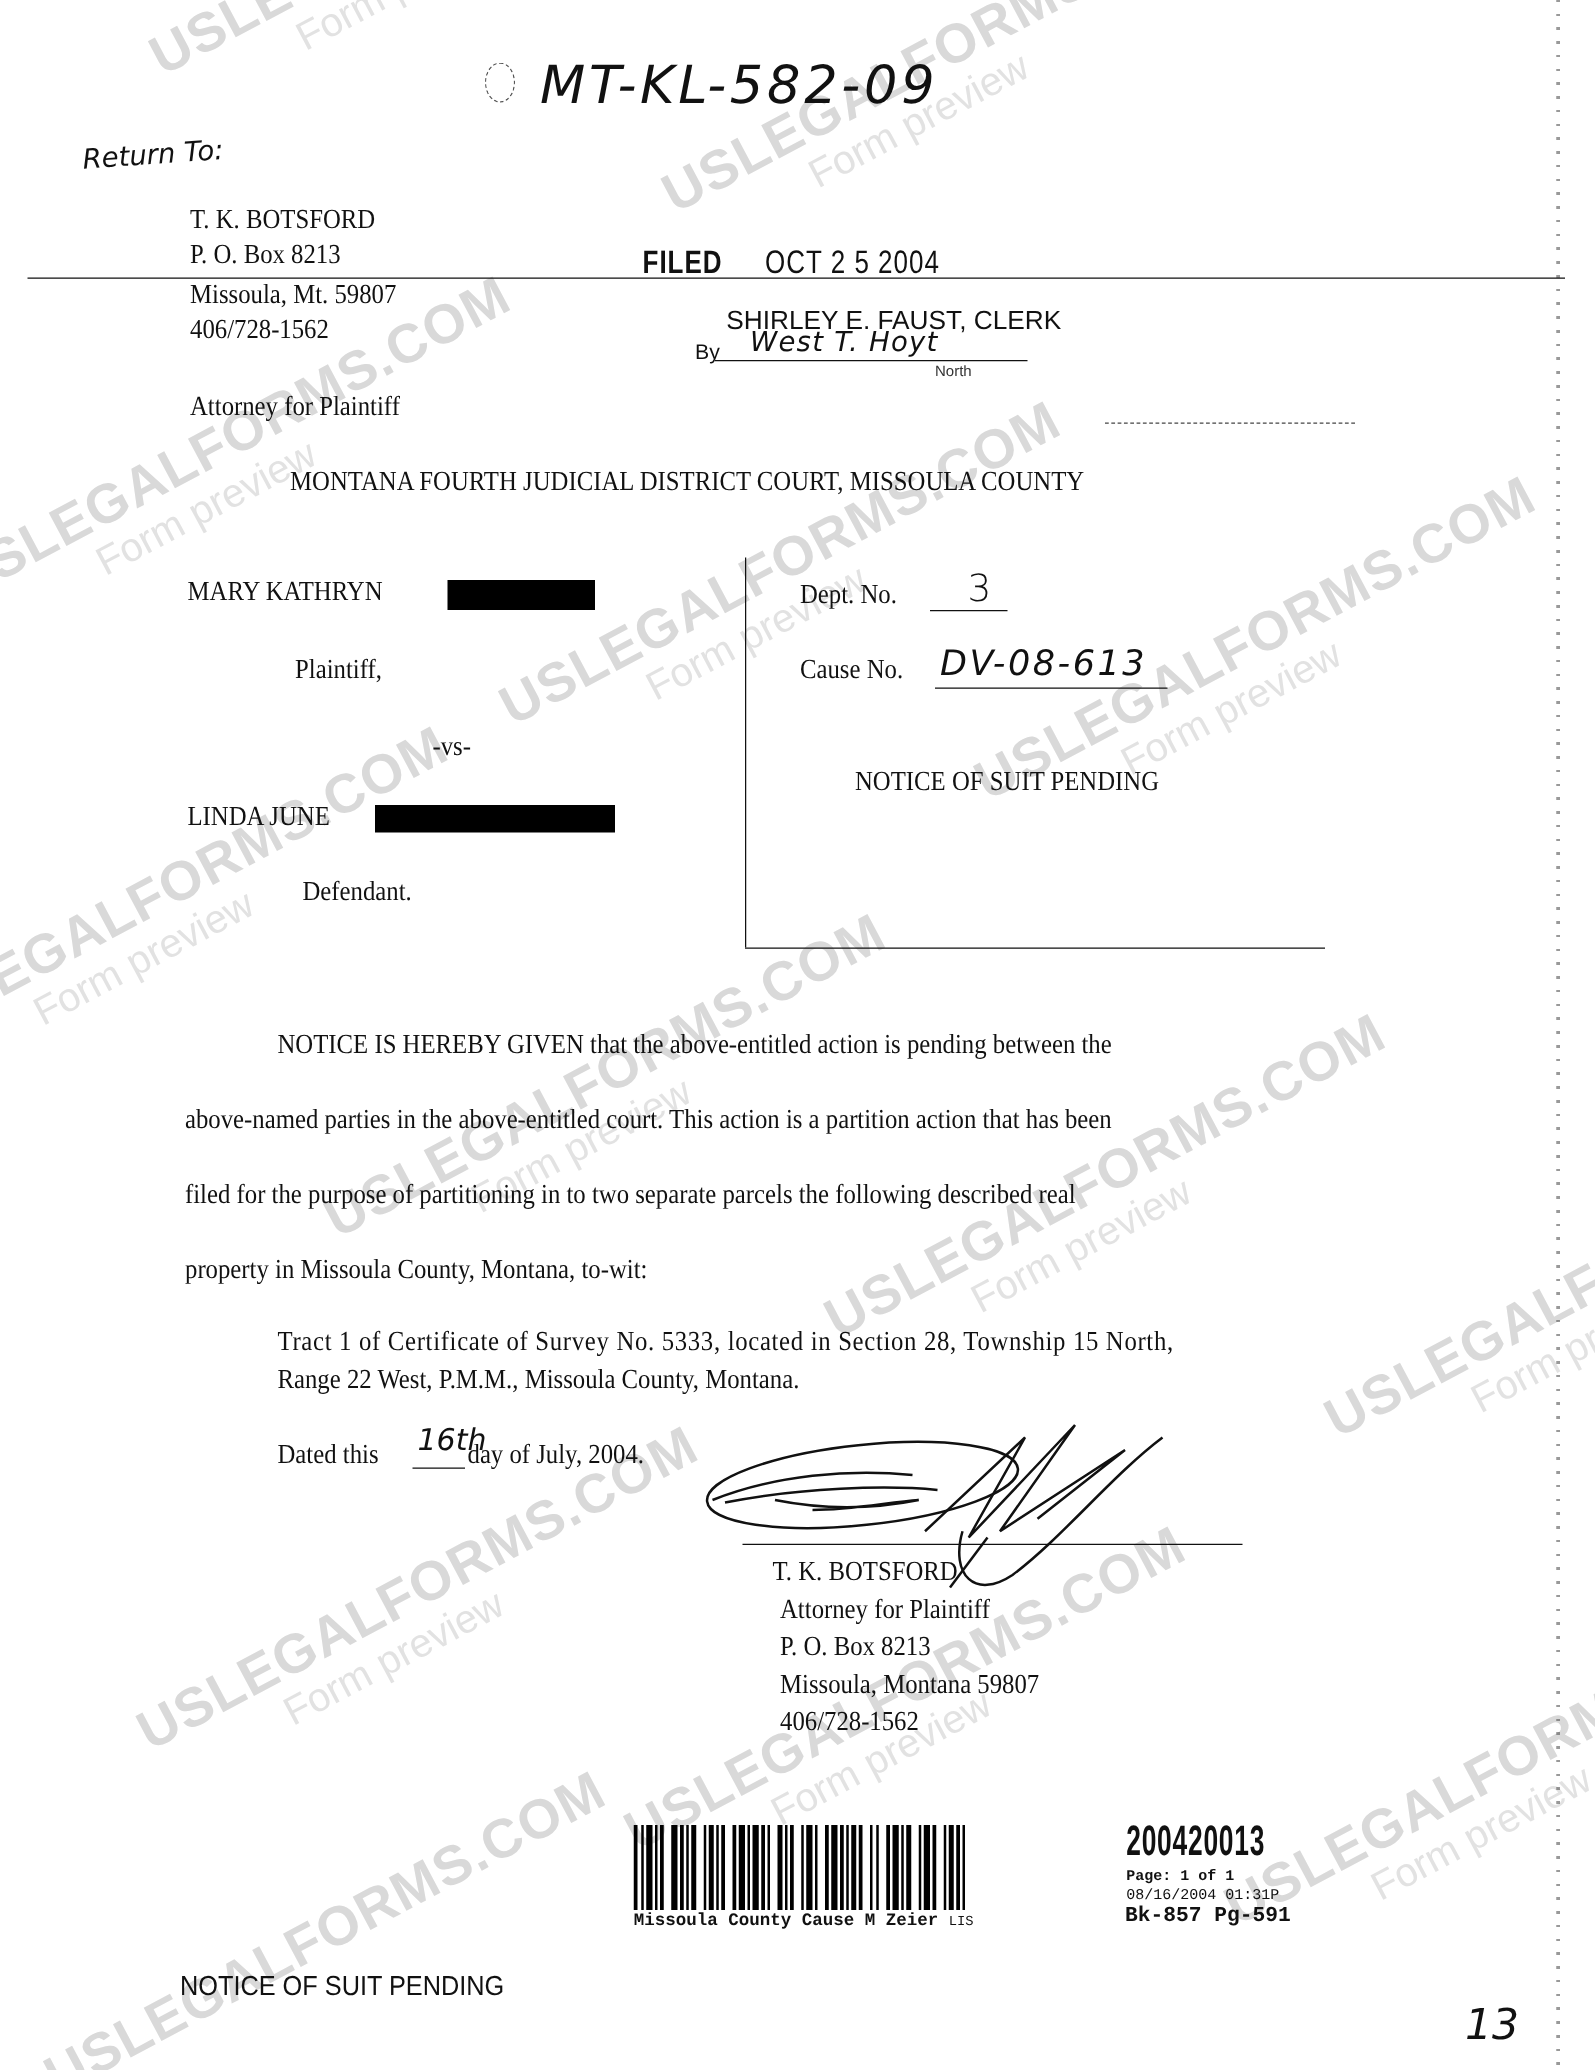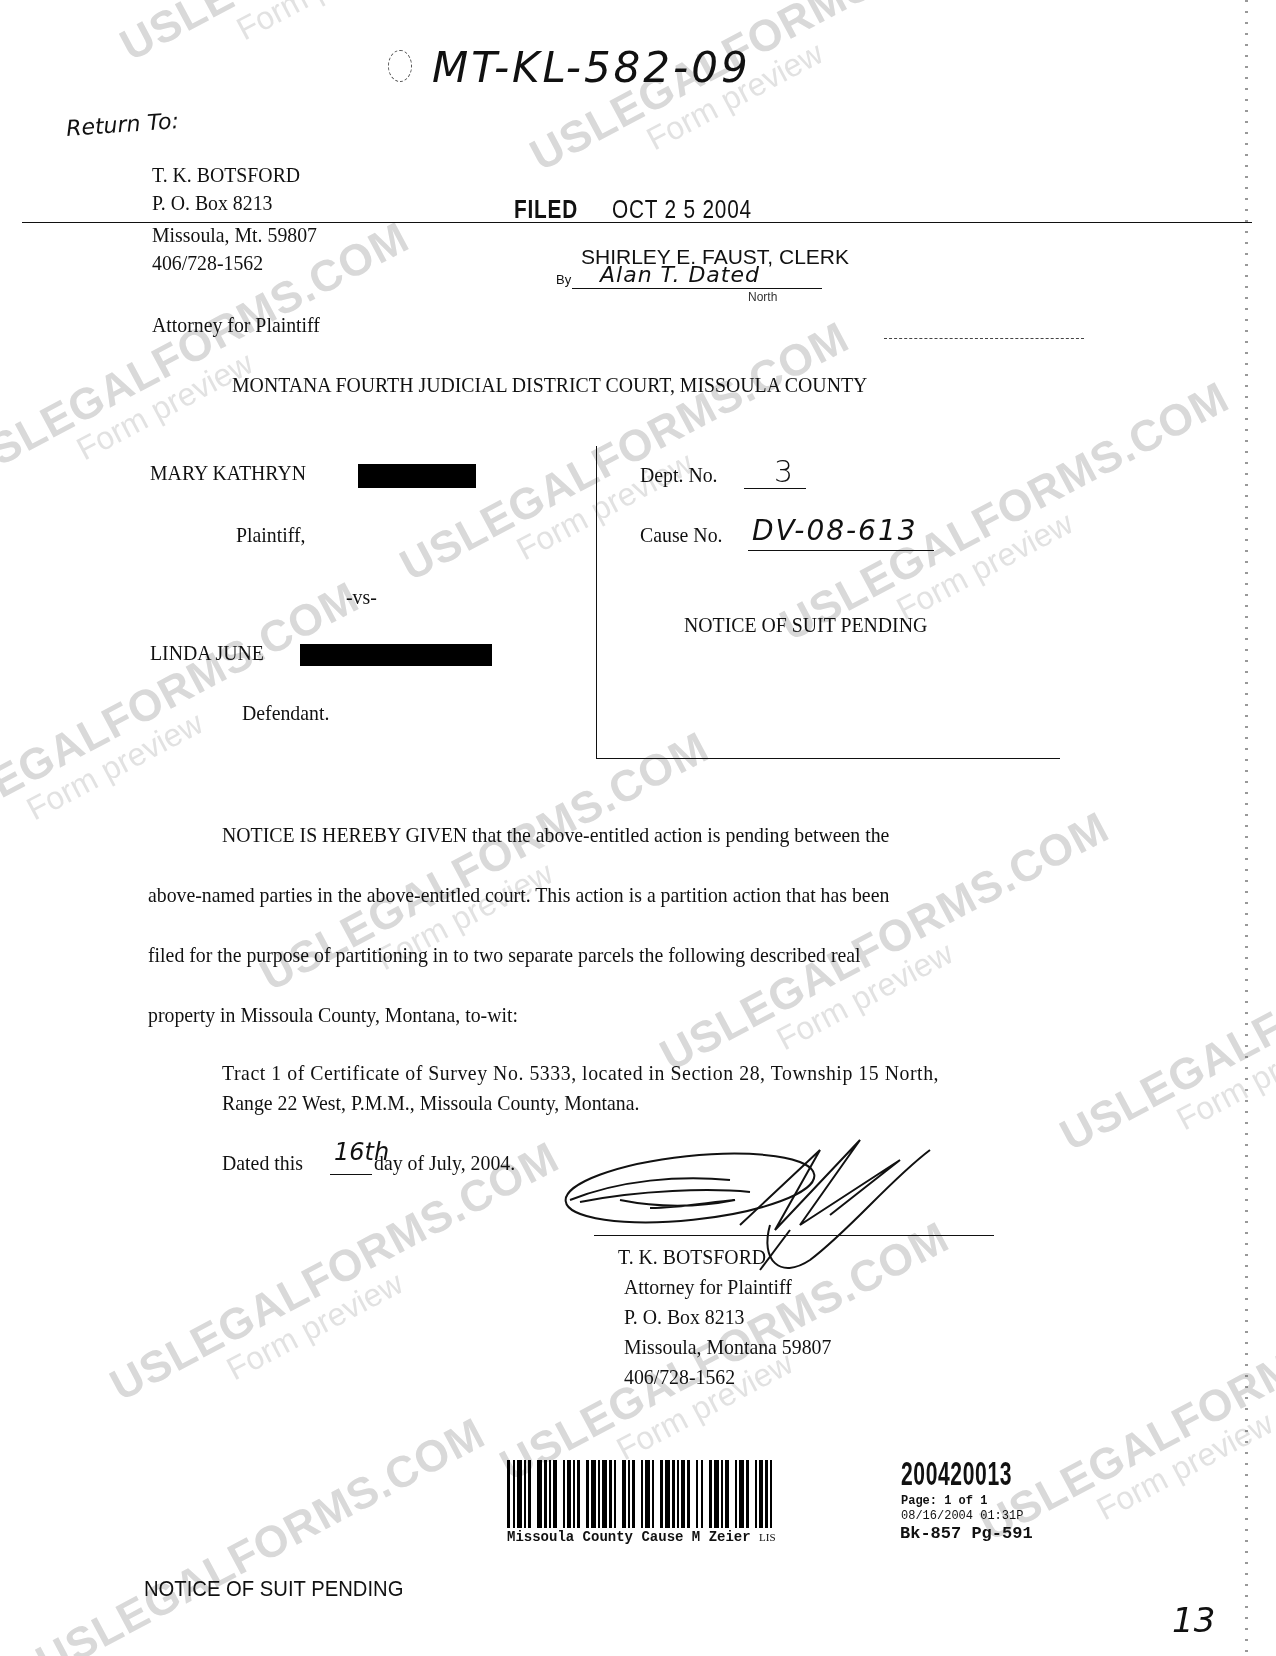--- a/index.html
+++ b/index.html
@@ -108,22 +108,22 @@
   <div class="abs txt serif" style="left:152px; top:312px;">Attorney for Plaintiff</div>
 
   <div class="hr" style="left:22px; top:222px; width:1230px;"></div>
 
   <div class="abs stamp" style="left:514px; top:194px;">
     <span>FILED</span>
     <span style="display:inline-block; width:26px;"></span>
     <span style="font-weight:normal;">OCT 2 5 2004</span>
   </div>
   <div class="abs clerk" style="left:581px; top:245px;">SHIRLEY E. FAUST, CLERK</div>
-  <div class="abs clerk" style="left:556px; top:272px; font-size:13px;text-align:center;">By</div>
-  <div class="abs hand" style="left:600px; top:262px; font-size:22px; letter-spacing:1px;">Alan T. Dated</div>
+  <div class="abs clerk" style="left:556px; top:272px; font-size:17px;text-align:center;">By</div>
+  <div class="abs hand" style="left:600px; top:262px; font-size:22px; letter-spacing:1px;">West T. Hoyt</div>
   <div class="hr" style="left:572px; top:288px; width:250px;"></div>
   <div class="abs clerk" style="left:748px; top:290px; font-size:12px; color:#333;">North</div>
 
   <div class="abs" style="left:884px; top:338px; width:200px; border-top:1px dashed #444;"></div>
 
   <div class="abs txt serif" style="left:232px; top:372px;">MONTANA FOURTH JUDICIAL DISTRICT COURT, MISSOULA COUNTY</div>
 
   <div class="abs txt serif" style="left:150px; top:460px;">MARY KATHRYN</div>
   <div class="redact" style="left:358px; top:464px; width:118px; height:24px;"></div>
   <div class="abs txt serif" style="left:236px; top:522px;">Plaintiff,</div>
@@ -220,19 +220,19 @@
     <span style="width:2px;margin-right:2px"></span>
       <span style="width:4px;margin-right:2px"></span>
       <span style="width:3px;margin-right:2px"></span>
       <span style="width:2px;margin-right:2px"></span>
   </div>
   <div class="abs rec-num" style="left:901px; top:1454px;">200420013</div>
   <div class="abs rec-small" style="left:901px; top:1494px;">Page: 1 of 1</div>
   <div class="abs rec-small" style="left:901px; top:1509px; font-weight:normal;">08/16/2004 01:31P</div>
   <div class="abs rec-county" style="left:507px; top:1529px;">
     <span>Missoula County Cause M Zeier</span>
-    <span style="font-size:11px; font-weight:normal;font-family:Liberation Serif, serif;">LIS</span>
+    <span style="font-size:11px; font-weight:normal;">LIS</span>
   </div>
   <div class="abs rec-bk" style="left:900px; top:1524px;">Bk-857 Pg-591</div>
 
   <div class="abs sans" style="left:144px; top:1576px; font-size:22px; transform:scaleX(0.92); transform-origin:left top; white-space:nowrap;">NOTICE OF SUIT PENDING</div>
   <div class="abs hand" style="left:1172px; top:1600px; font-size:34px; letter-spacing:0;">13</div>
 </div>
 
 </body></html>

